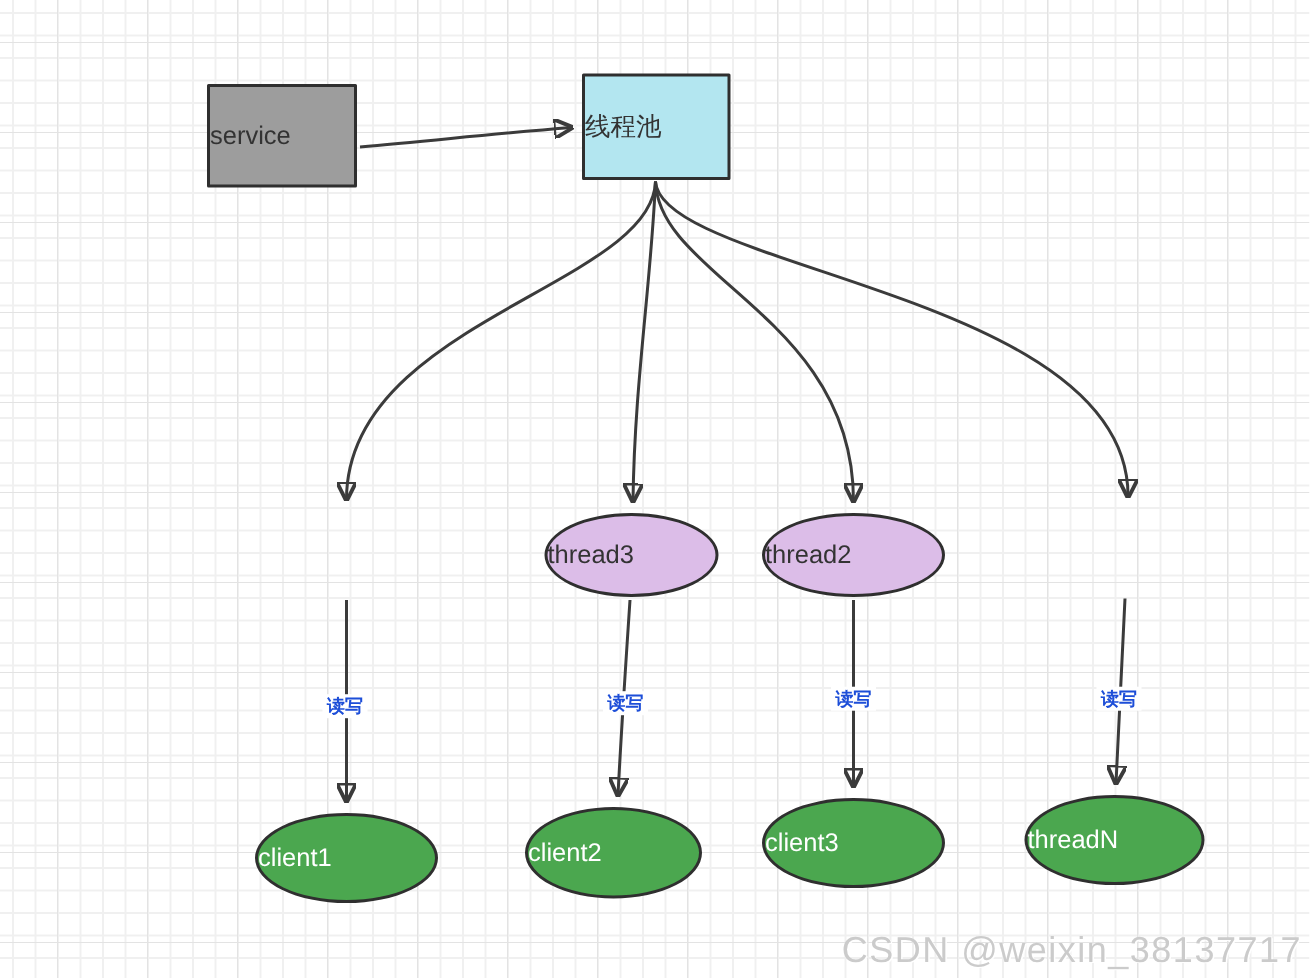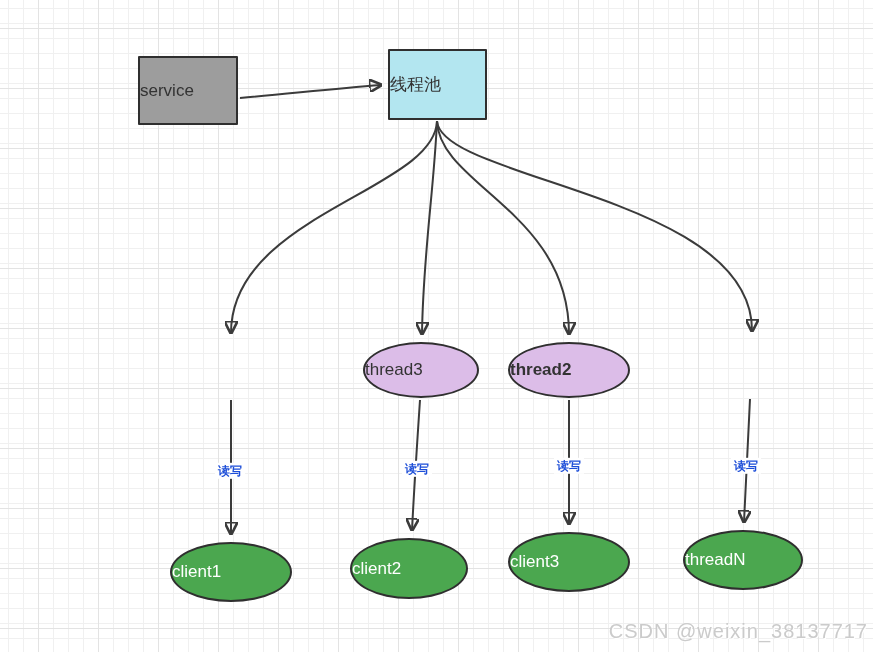--- a/index.html
+++ b/index.html
@@ -55,21 +55,21 @@
     font-size: 12px;
     color: #1d4ed8;
     line-height: 1.2;
     white-space: nowrap;
     font-weight: bold;
   }
   .watermark {
     position: absolute;
     right: 5px;
     top: 620px;
-    font-size: 20px;
+    font-size: 24px;
     letter-spacing: 1px;
     color: #cbcbcb;
     text-shadow: 1px 1px 0 #ffffff;
     white-space: nowrap;
     text-align: center;
   }
 </style>
 </head>
 <body>
 
@@ -96,21 +96,21 @@
     <span>service</span>
   </div>
 
   <div class="node rect" style="left: 388px; top: 49px; width: 99px; height: 71px; background-color: rgb(179, 230, 240);">
     <span>线程池</span>
   </div>
 
   <div class="node ellipse" style="left: 363px; top: 342px; width: 116px; height: 56px; background-color: rgb(220, 189, 232);">
     <span>thread3</span>
   </div>
-  <div class="node ellipse" style="left: 508px; top: 342px; width: 122px; height: 56px; background-color: rgb(220, 189, 232); font-weight: bold;">
+  <div class="node ellipse" style="left: 508px; top: 342px; width: 122px; height: 56px; background-color: rgb(220, 189, 232);">
     <span>thread2</span>
   </div>
 
   <div class="node ellipse client" style="left: 170px; top: 542px; width: 122px; height: 60px; background-color: rgb(75, 167, 79);">
     <span>client1</span>
   </div>
   <div class="node ellipse client" style="left: 350px; top: 538px; width: 118px; height: 61px; background-color: rgb(75, 167, 79);">
     <span>client2</span>
   </div>
   <div class="node ellipse client" style="left: 508px; top: 532px; width: 122px; height: 60px; background-color: rgb(75, 167, 79);">

